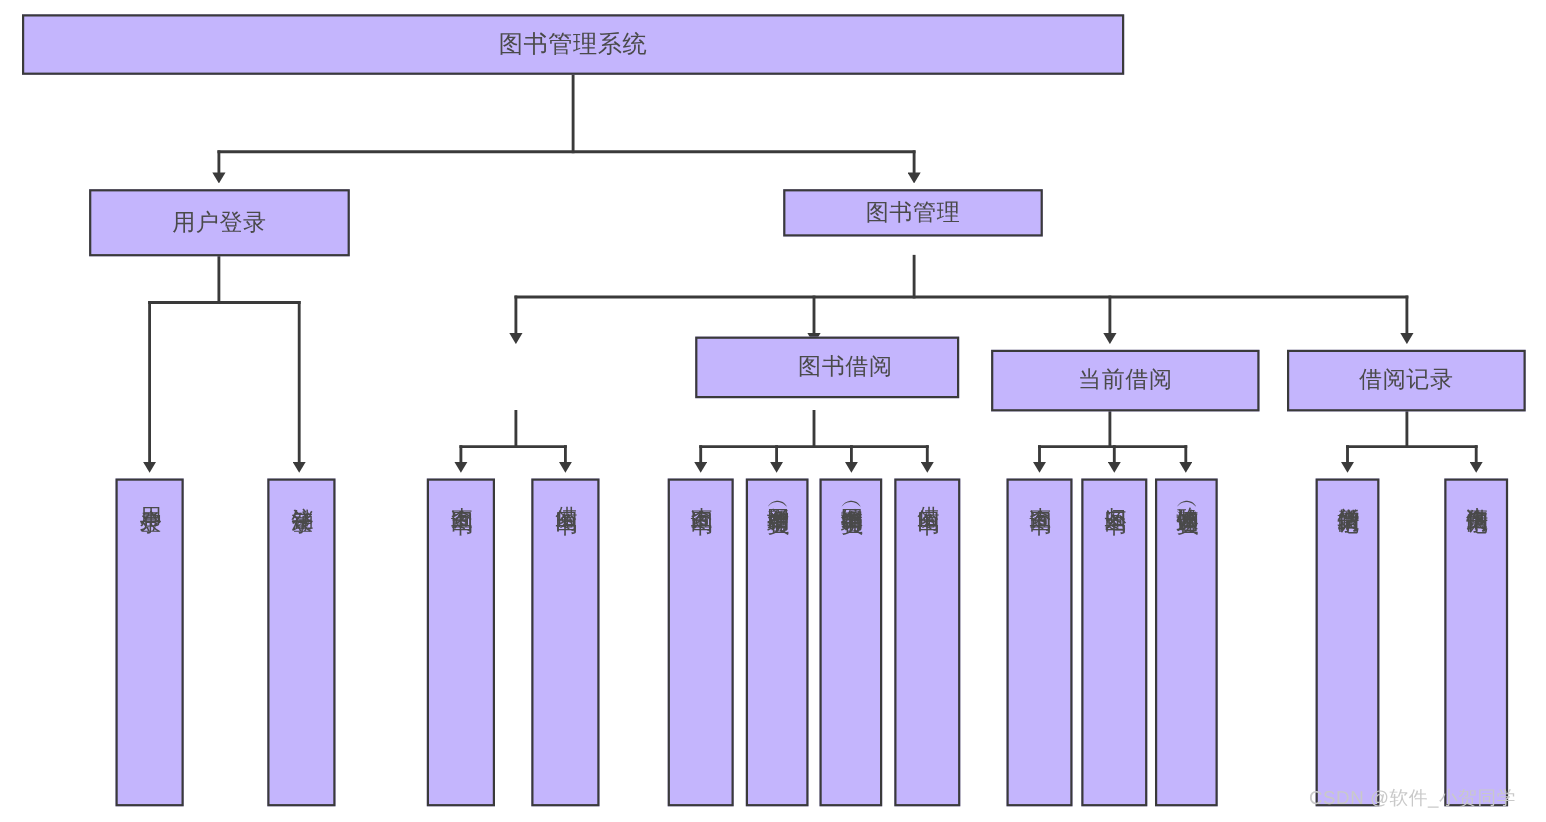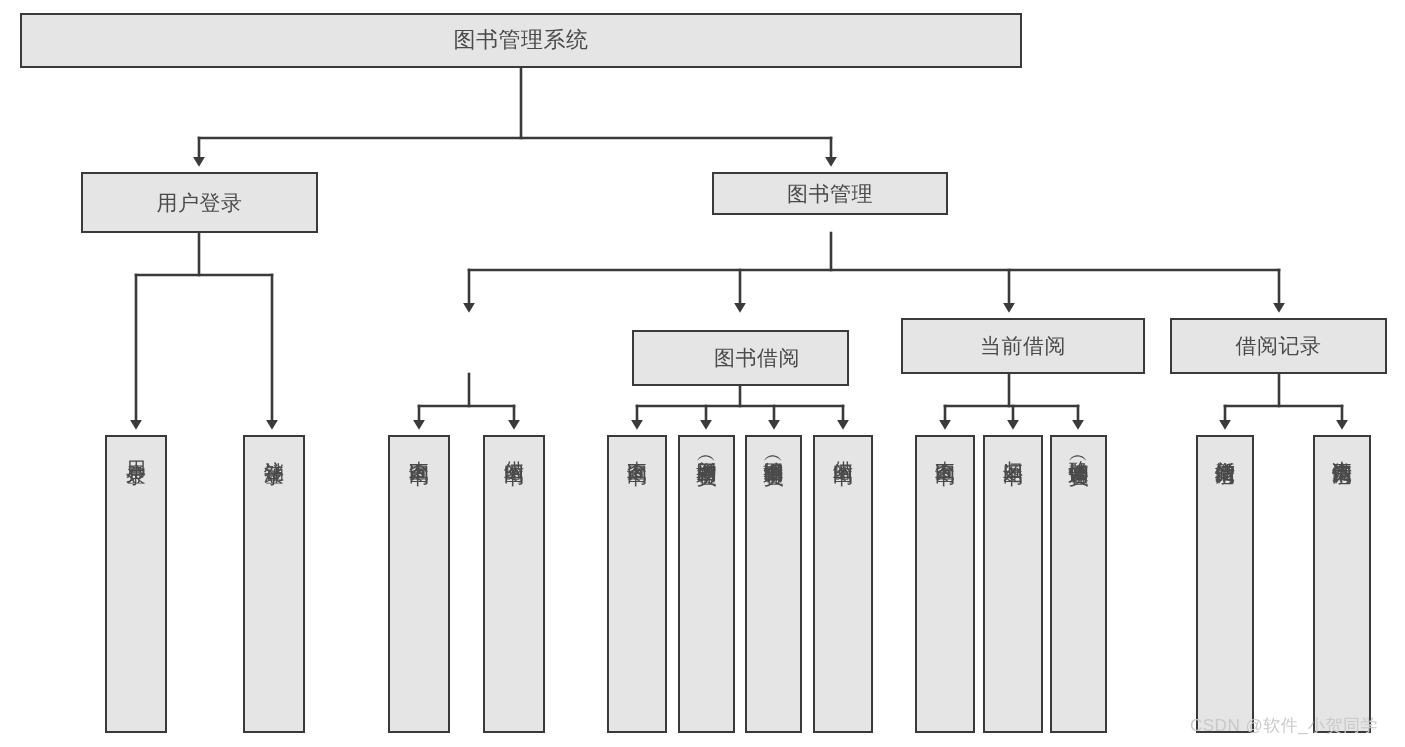--- a/index.html
+++ b/index.html
@@ -21,21 +21,21 @@
     position: absolute;
     left: 0;
     top: 0;
     width: 1405px;
     height: 747px;
   }
   .node {
     position: absolute;
     box-sizing: border-box;
     border: 2.5px solid #3a3a3a;
-    background: #e5e5e5;
+    background: #c4b5fd;
     display: flex;
     align-items: center;
     justify-content: center;
     color: #4a4a4a;
   }
   .node .label {
     color: #4a4a4a;
     letter-spacing: 0.5px;
   }
   
@@ -135,21 +135,21 @@
 
   <div class="node horiz" style="left:81px; top:172px; width:237px; height:61px;">
     <span class="label">用户登录</span>
   </div>
 
   <div class="node horiz" style="left:712px; top:172px; width:236px; height:43px;">
     <span class="label">图书管理</span>
   </div>
 
 
-  <div class="node horiz" style="left:632px; top:330px; width:217px; height:56px;padding-left:33px;">
+  <div class="node horiz" style="left:632px; top:306px; width:240px; height:56px;padding-left:33px;">
     <span class="label">图书借阅</span>
   </div>
 
   <div class="node horiz" style="left:901px; top:318px; width:244px; height:56px;">
     <span class="label">当前借阅</span>
   </div>
 
   <div class="node horiz" style="left:1170px; top:318px; width:217px; height:56px;">
     <span class="label">借阅记录</span>
   </div>

